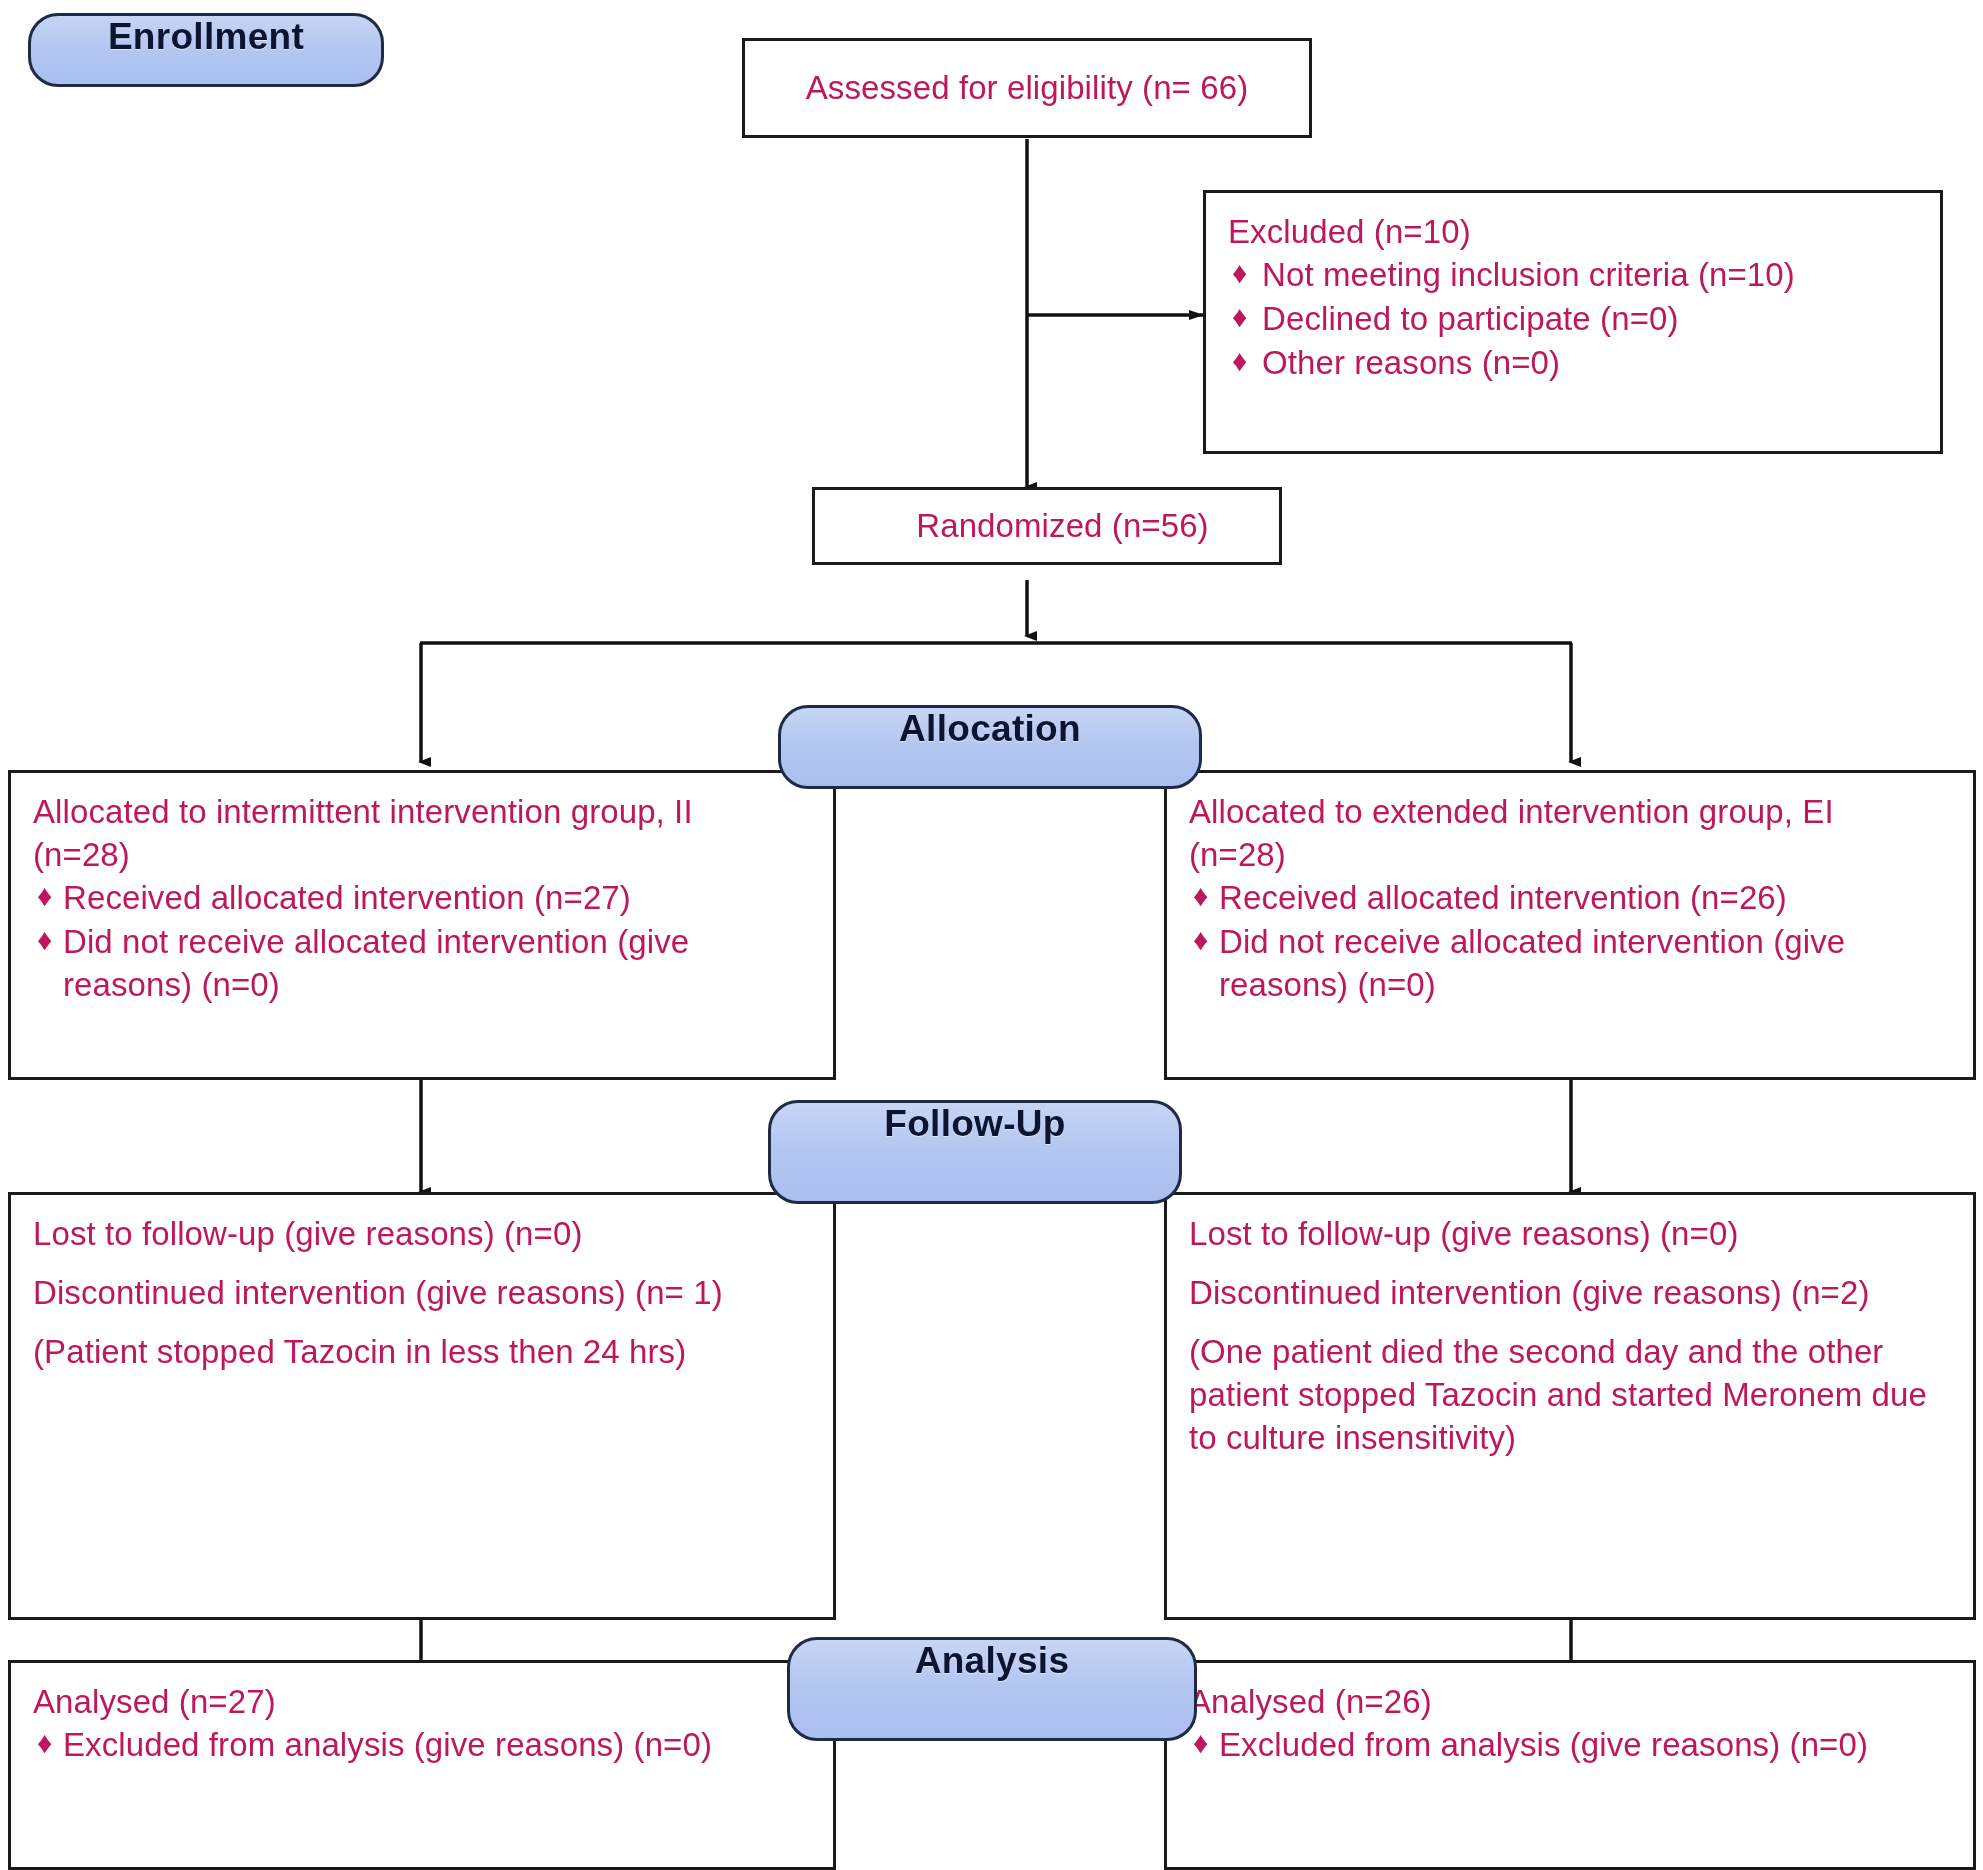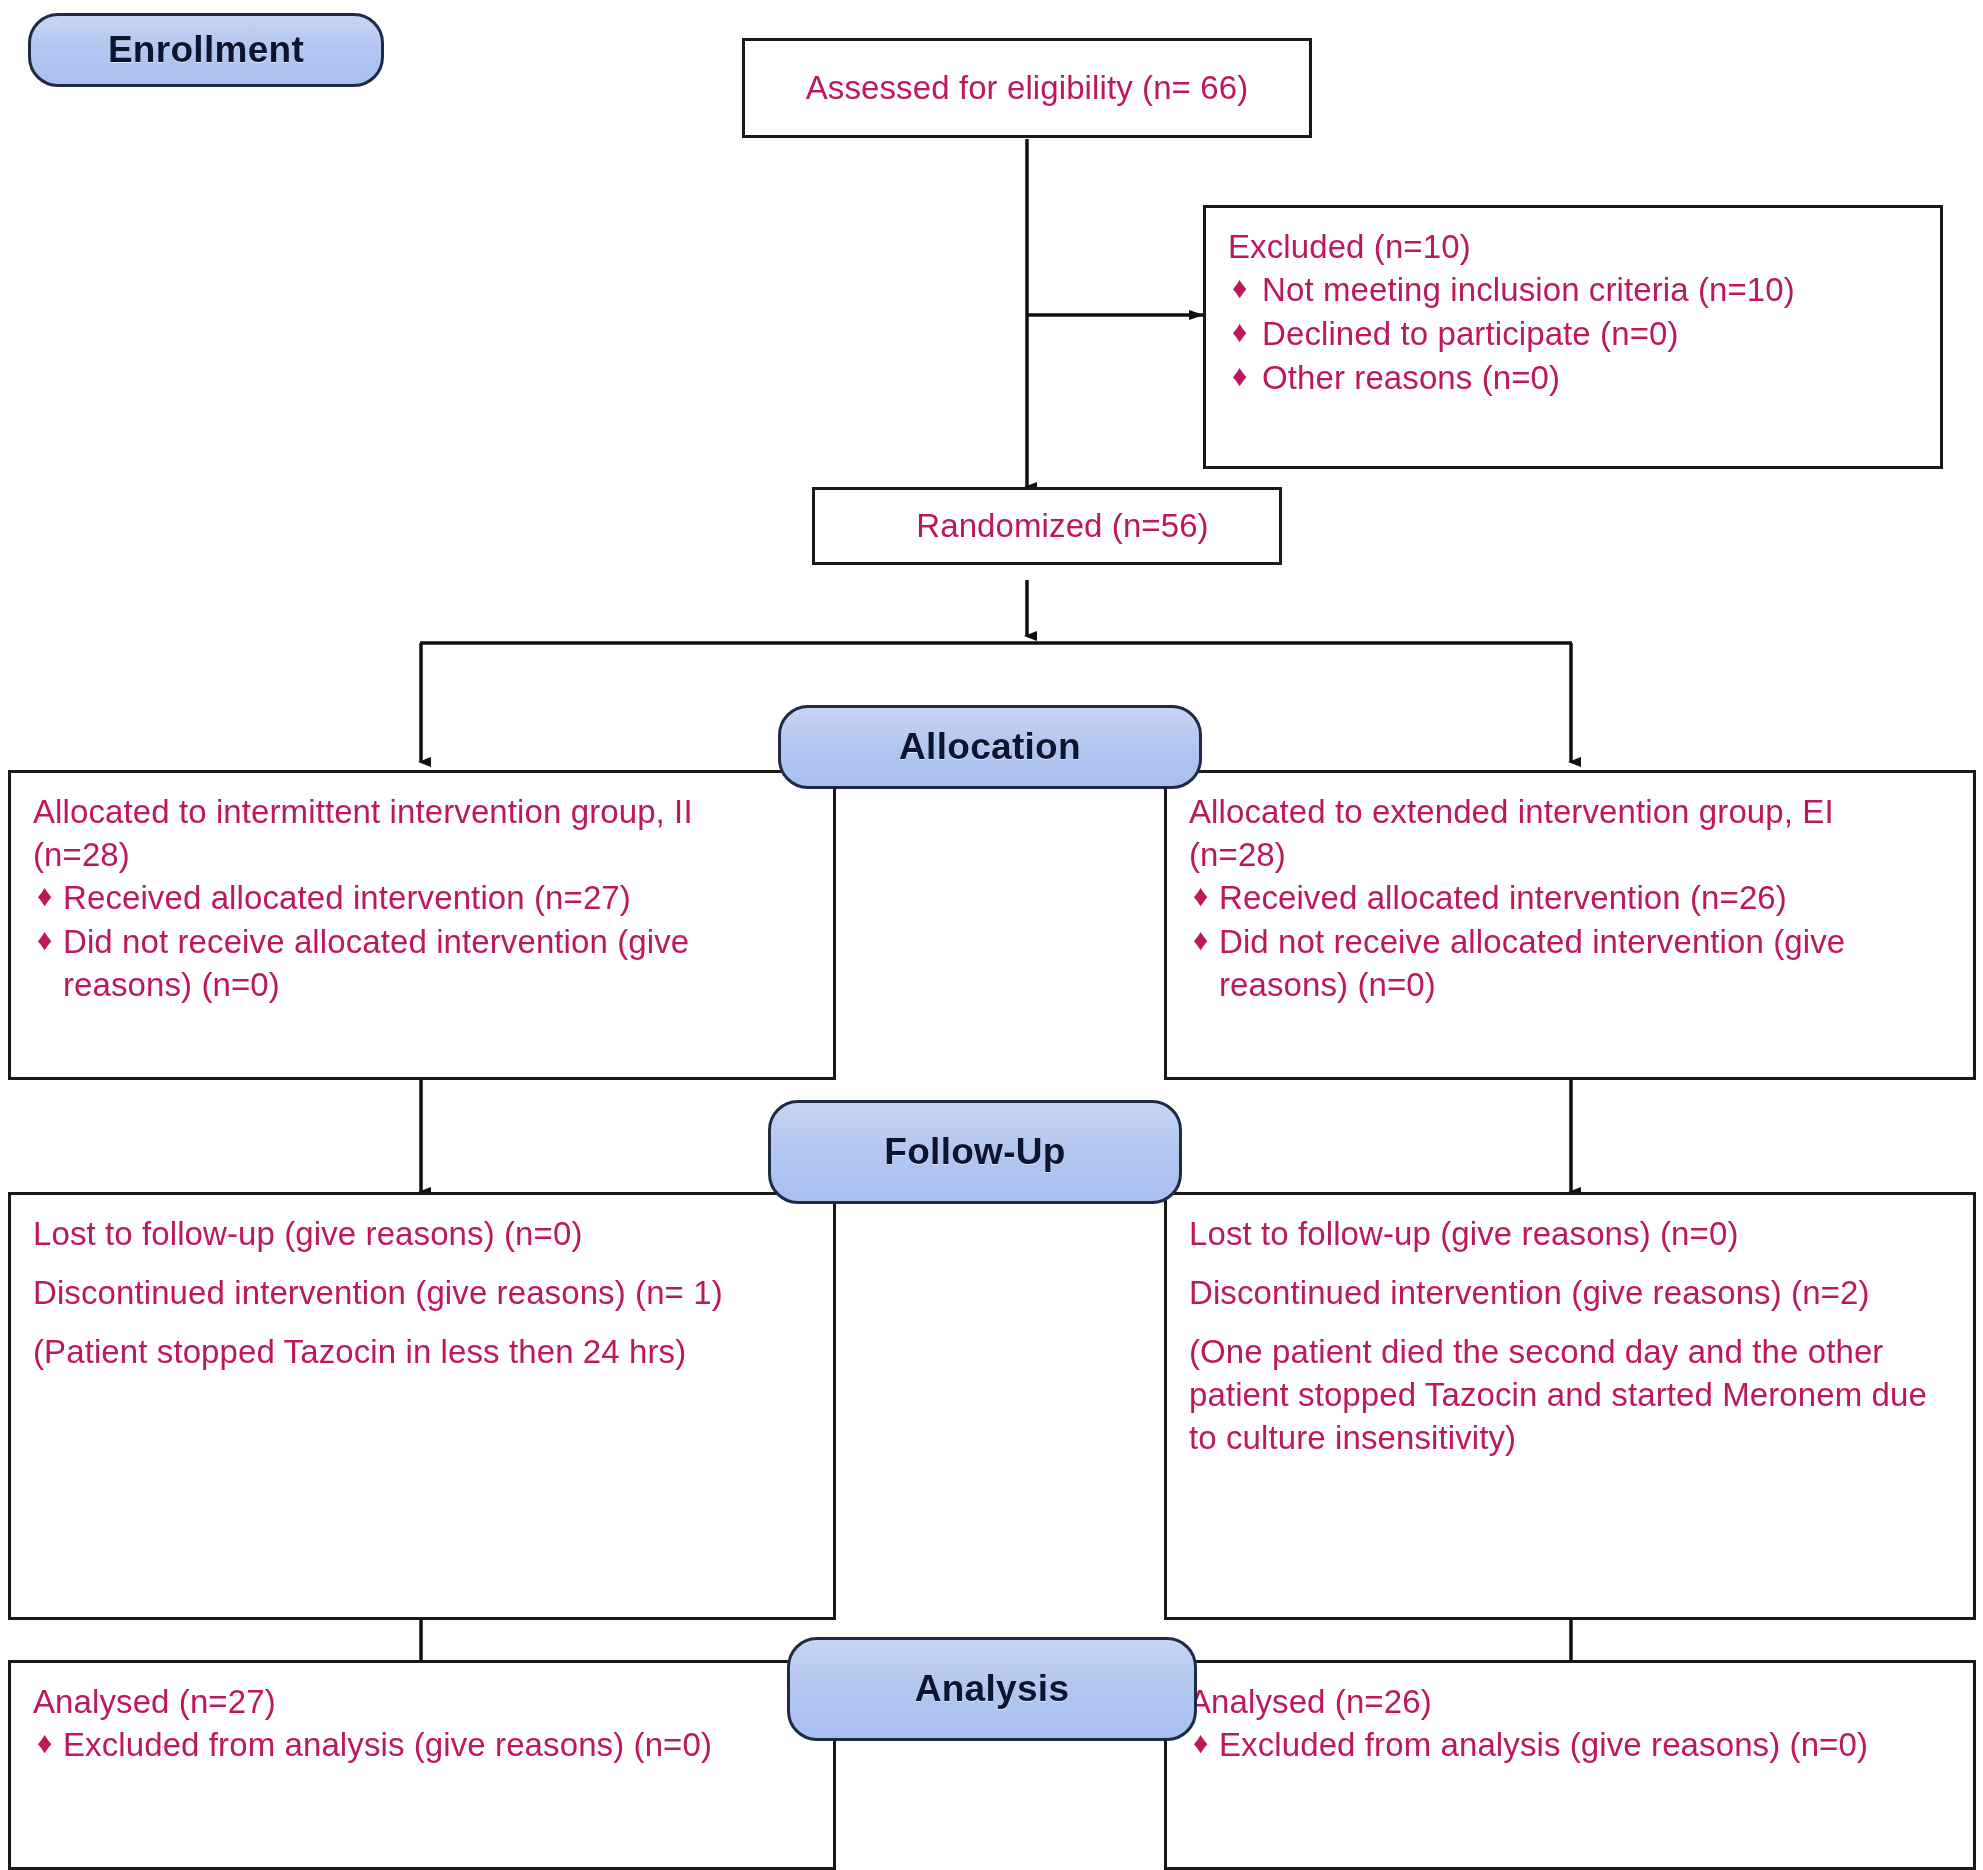--- a/index.html
+++ b/index.html
@@ -79,21 +79,21 @@
   }
 
   
   .badge {
     position: absolute;
     box-sizing: border-box;
     border: 3px solid #1f2a44;
     border-radius: 30px;
     background: linear-gradient(to bottom, #c6d5f4 0%, #b4c7f0 45%, #a9bff0 100%);
     display: flex;
-    align-items: center;
+    align-items: flex-start;
     justify-content: center;
     color: #0b1430;
     font-weight: bold;
     font-size: 37px;
     letter-spacing: 0.3px;
     text-shadow: 0 1px 0 rgba(255,255,255,0.55);
     z-index: 5;
   }
 </style>
 </head>
@@ -133,21 +133,21 @@
   <div class="badge" style="left:28px; top:13px; width:356px; height:74px;">
     <span>Enrollment</span>
   </div>
 
   <div class="box centered" style="left:742px; top:38px; width:570px; height:100px;">
     <div class="pad">
       <span class="line">Assessed for eligibility (n= 66)</span>
     </div>
   </div>
 
-  <div class="box" style="left:1203px; top:190px; width:740px; height:264px;margin-top:15px;">
+  <div class="box" style="left:1203px; top:190px; width:740px; height:264px;">
     <div class="pad">
       <span class="line">Excluded (n=10)</span>
       <ul class="bullets">
         <li>
           <span class="bullet-glyph">♦</span>
           <span>Not meeting inclusion criteria (n=10)</span>
         </li>
         <li>
           <span class="bullet-glyph">♦</span>
           <span>Declined to participate (n=0)</span>

